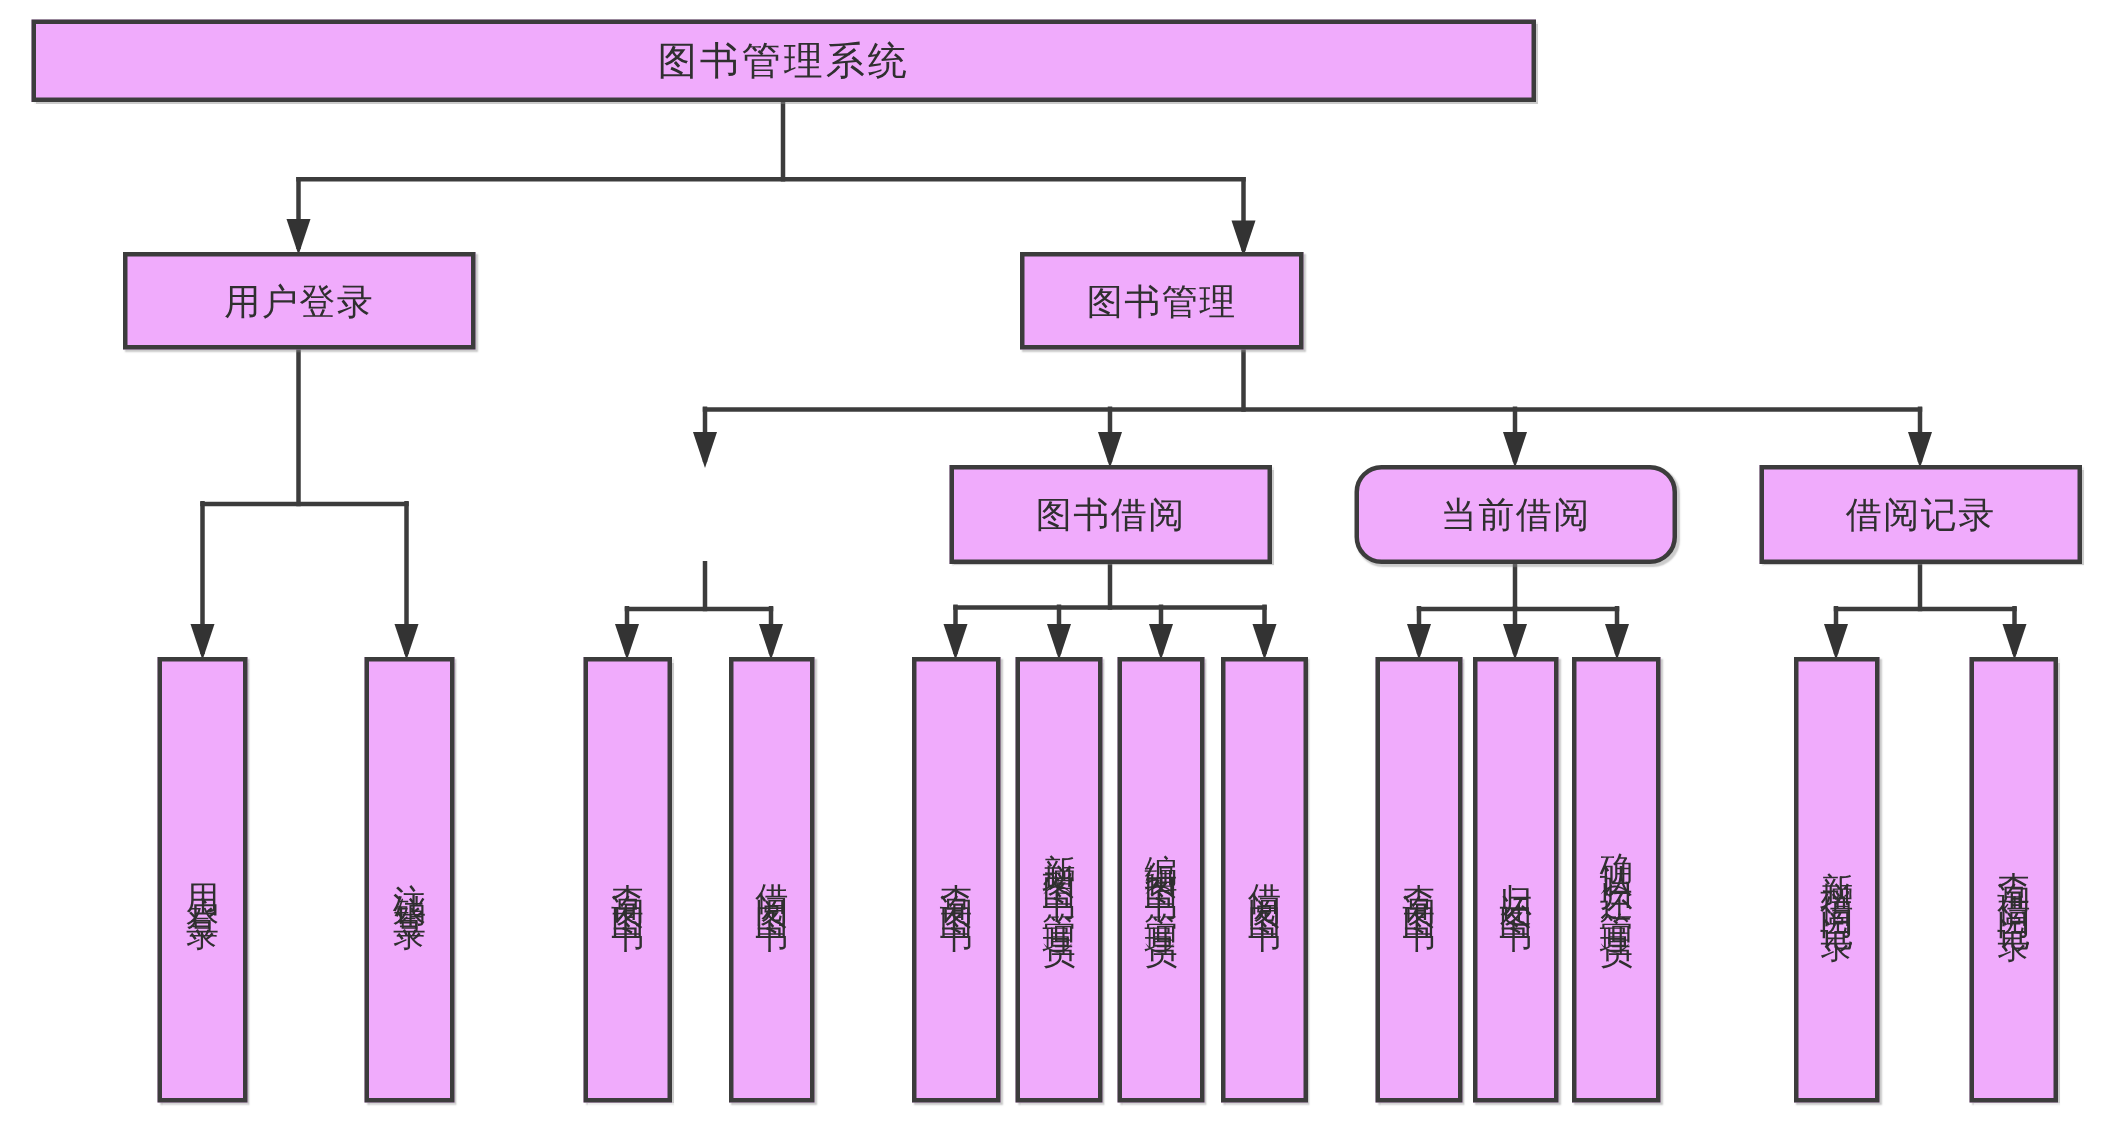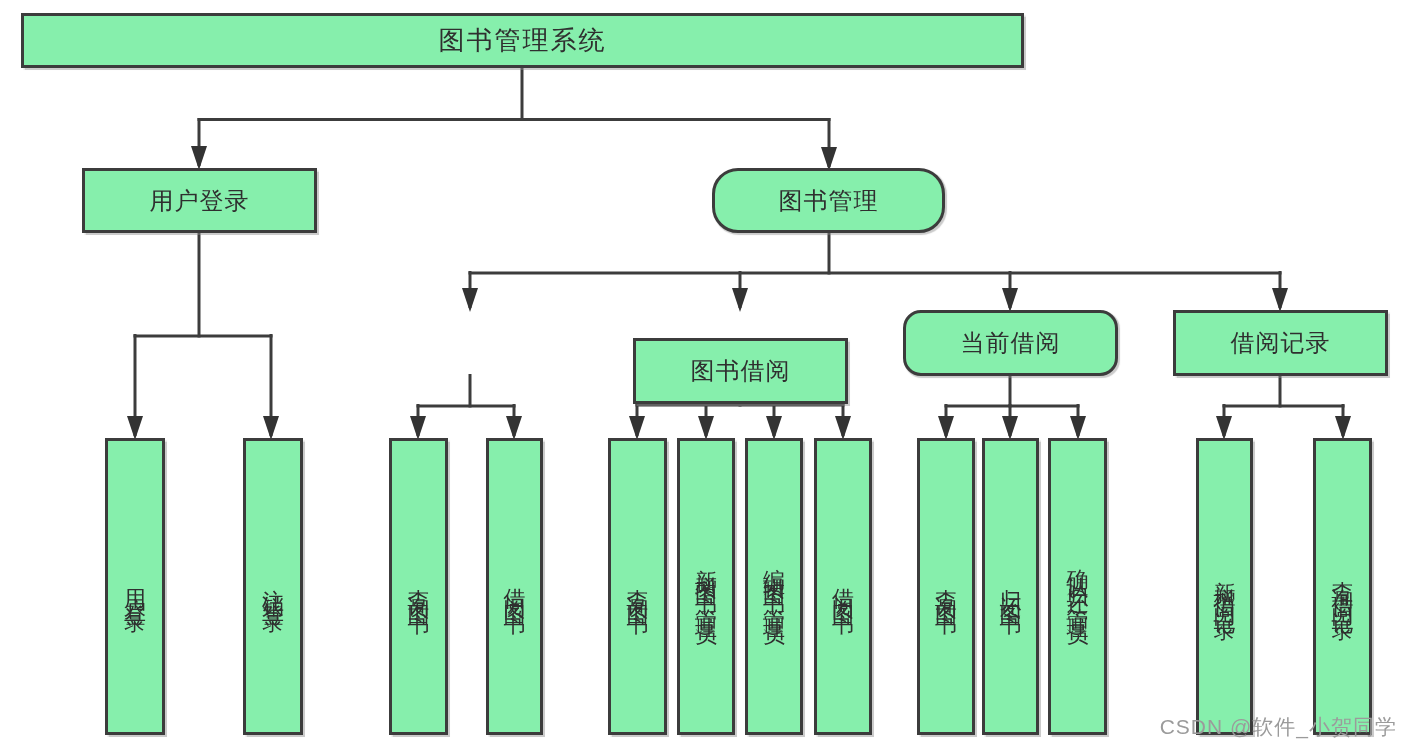--- a/index.html
+++ b/index.html
@@ -12,21 +12,21 @@
     overflow: hidden;
   }
   #connectors {
     position: absolute;
     left: 0; top: 0;
     width: 1405px; height: 747px;
   }
   .node {
     position: absolute;
     box-sizing: border-box;
-    background: #86efac;
+    background: #f0abfc;
     border: 3px solid #3c3c3c;
     box-shadow: 1.5px 1.5px 1px rgba(140,140,140,0.45);
     display: flex;
     align-items: center;
     justify-content: center;
     color: #2f2f2f;
     z-index: 2;
   }
   .hnode {
     font-size: 24px;
@@ -126,25 +126,25 @@
     </g>
   </svg>
 
   <div class="node root" style="left:21px; top:13px; width:1003px; height:55px;">
     <span>图书管理系统</span>
   </div>
 
   <div class="node hnode" style="left:82px; top:168px; width:235px; height:65px;">
     <span>用户登录</span>
   </div>
-  <div class="node hnode" style="left:712px; top:168px; width:233px; height:65px;border-radius:26px;">
+  <div class="node hnode" style="left:680px; top:168px; width:189px; height:65px;">
     <span>图书管理</span>
   </div>
 
-  <div class="node hnode" style="left:633px; top:310px; width:215px; height:66px;margin-top:28px;">
+  <div class="node hnode" style="left:633px; top:310px; width:215px; height:66px;">
     <span>图书借阅</span>
   </div>
   <div class="node hnode" style="left:903px; top:310px; width:215px; height:66px;border-radius:18px;">
     <span>当前借阅</span>
   </div>
   <div class="node hnode" style="left:1173px; top:310px; width:215px; height:66px;">
     <span>借阅记录</span>
   </div>
 
   <div class="node leaf" style="left:105px; top:438px; width:60px; height:297px;">
@@ -184,15 +184,14 @@
     <span>确认归还（管理员）</span>
   </div>
 
   <div class="node leaf" style="left:1196px; top:438px; width:57px; height:297px;">
     <span>新增借阅记录</span>
   </div>
   <div class="node leaf" style="left:1313px; top:438px; width:59px; height:297px;">
     <span>查询借阅记录</span>
   </div>
 
-  <div id="watermark">CSDN @软件_小贺同学</div>
 
 </div>
 
 </body></html>

